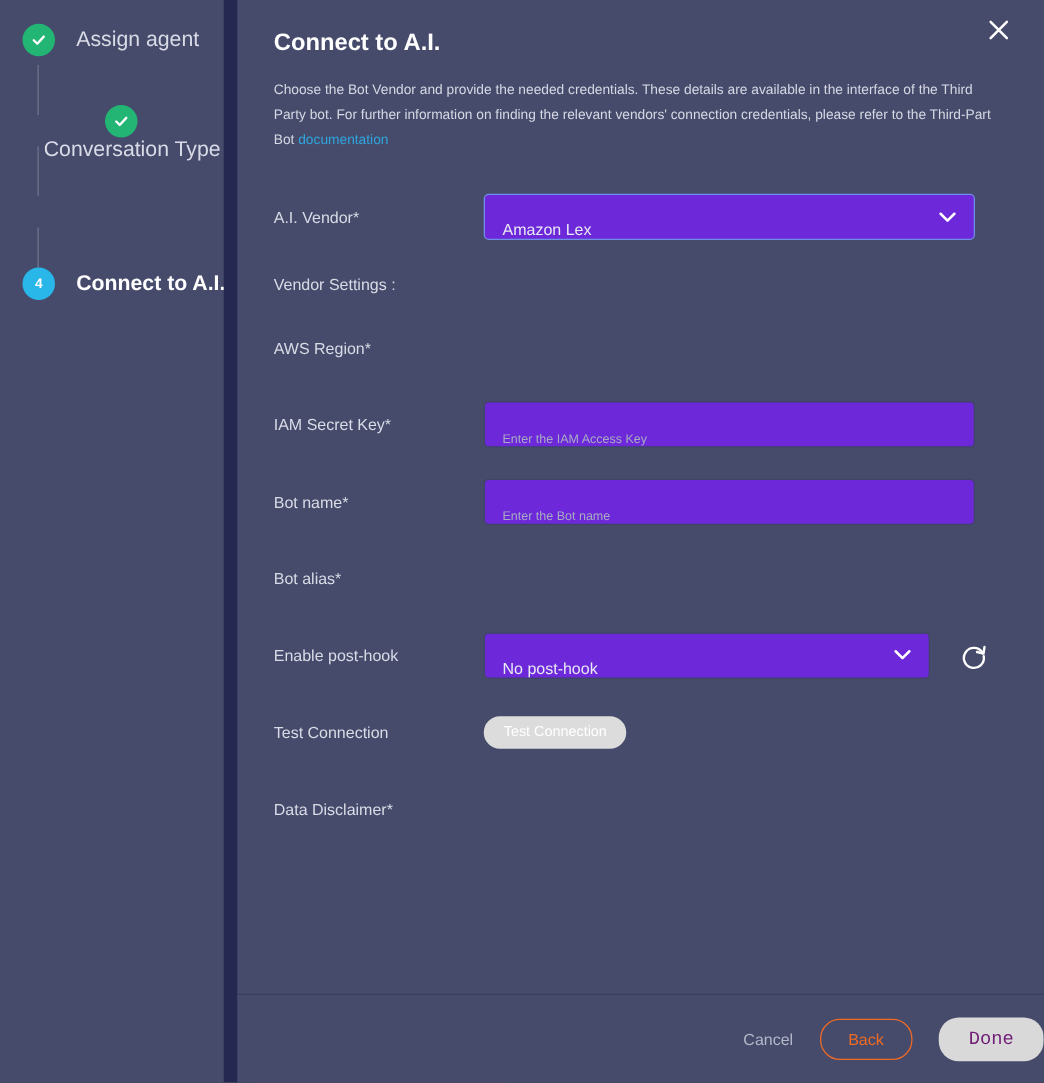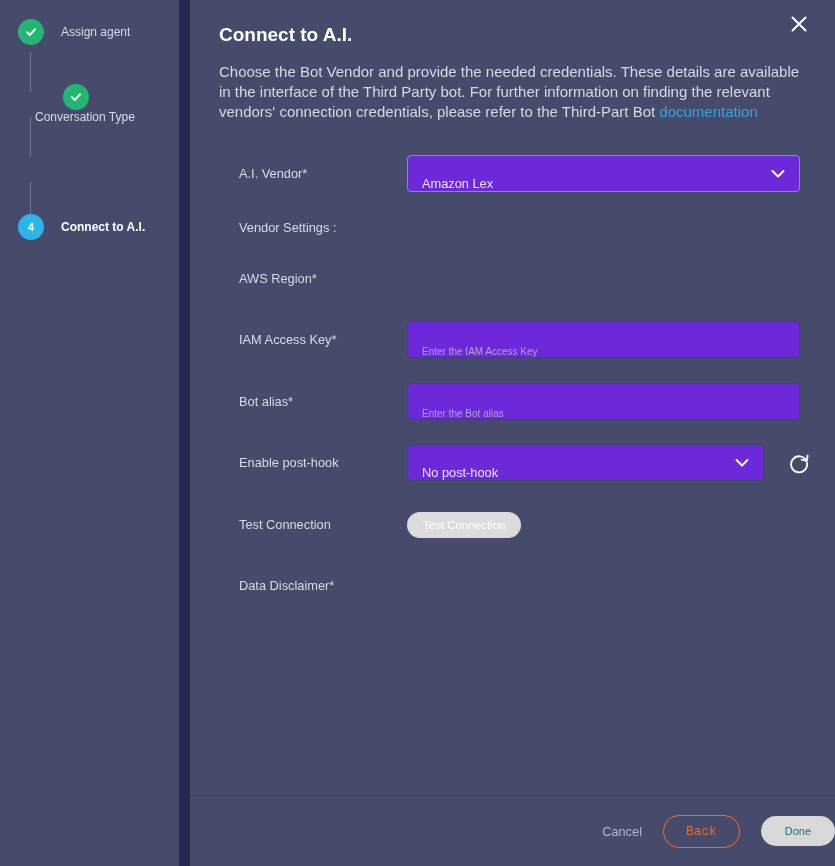--- a/index.html
+++ b/index.html
@@ -24,21 +24,21 @@
     display: flex; align-items: center; justify-content: center;
     flex: 0 0 26px;
   }
   .step-badge.done { background: #22B573; }
   .step-badge.current { background: #29B6E8; }
   .step-badge .num {
     color: #ffffff; font-size: 11px; font-weight: bold; line-height: 1;
   }
   .check-svg { display: block; }
   .step-label {
-    margin-left: 17px; font-size: 12px; color: #D9DBE6; white-space: nowrap;
+    margin-left: 17px; font-size: 17px; color: #D9DBE6; white-space: nowrap;
   }
   .step-label.active { color: #ffffff; font-weight: bold; }
   .connector {
     position: absolute; left: 30px; width: 1px; background: #70748C;
   }
 
   
   .edge-strip {
     position: absolute; left: 179px; top: 0; width: 11px; height: 866px;
     background: #252850;
@@ -53,26 +53,26 @@
     position: absolute; right: 22px; top: 10px;
     width: 28px; height: 28px; cursor: pointer;
     display: flex; align-items: center; justify-content: center;
   }
   .dialog-title {
     position: absolute; left: 29px; top: 24px;
     font-size: 19px; font-weight: bold; color: #ffffff;
   }
   .dialog-desc {
     position: absolute; left: 29px; top: 62px; width: 582px;
-    font-size: 15px; line-height: 20px; color: #D6D8E4;
+    font-size: 11px; line-height: 20px; color: #D6D8E4;
   }
   .doc-link { color: #2EA6DE; cursor: pointer; }
 
   
-  .form { position: absolute; left: 0; top: 150px; width: 554px; padding-left: 20px; }
+  .form { position: absolute; left: 0; top: 150px; width: 554px; }
   .row { position: relative; height: 61.5px; }
   .row-label {
     position: absolute; left: 29px; top: 16px;
     font-size: 12.8px; color: #D9DBE6; white-space: nowrap;
   }
   .control { position: absolute; left: 197px; top: 5px; }
 
   .select, .textinput {
     height: 37px; border-radius: 4px; background: #6d28d9;
     border: 1px solid #3F4368;
@@ -120,26 +120,26 @@
     display: flex; align-items: center; justify-content: flex-end;
     gap: 21px;
   }
   .btn-cancel {
     font-size: 12.8px; color: #B4B7C8; cursor: pointer; background: none;
     border: none; font-family: inherit;
   }
   .btn-back {
     font-size: 12.8px; color: #F06A24; background: transparent;
     border: 1.5px solid #F06A24; border-radius: 16px;
-    padding: 8px 22px; cursor: pointer; font-family: Liberation Mono, monospace;
+    padding: 8px 22px; cursor: pointer; font-family: Liberation Sans, sans-serif;
   }
   .btn-done {
-    font-size: 11px; color: #0f766e; background: #D9D9D9;
+    font-size: 15px; color: #701a75; background: #D9D9D9;
     border: none; border-radius: 16px;
-    padding: 9px 24px; cursor: pointer; font-family: Liberation Sans, sans-serif;
+    padding: 9px 24px; cursor: pointer; font-family: Liberation Mono, monospace;
   }
 </style>
 </head>
 <body>
 
 <div id="app">
 
   <div class="sidebar">
     <div class="connector" style="top:52px;height:40px;"></div>
     <div class="connector" style="top:117px;height:40px;"></div>
@@ -202,37 +202,40 @@
 
       <div class="row" style="height:43px;">
         <span class="row-label" style="top:8px;">Vendor Settings :</span>
       </div>
 
       <div class="row">
         <span class="row-label">AWS Region*</span>
       </div>
 
       <div class="row">
-        <span class="row-label">IAM Access Key*</span>
+        <span class="row-label">IAM Secret Key*</span>
         <div class="control">
           <div class="textinput wide">
             <span class="ph">Enter the IAM Access Key</span>
           </div>
         </div>
       </div>
 
 
+      <div class="row">
+        <span class="row-label">Bot name*</span>
+        <div class="control">
+          <div class="textinput wide">
+            <span class="ph">Enter the Bot name</span>
+          </div>
+        </div>
+      </div>
 
       <div class="row">
         <span class="row-label">Bot alias*</span>
-        <div class="control">
-          <div class="textinput wide">
-            <span class="ph">Enter the Bot alias</span>
-          </div>
-        </div>
       </div>
 
 
       <div class="row">
         <span class="row-label">Enable post-hook</span>
         <div class="control">
           <div class="select narrow">
             <span class="value">No post-hook</span>
             <svg class="chevron" width="14" height="9" viewBox="0 0 14 9">
               <path d="M1.5 1.5 L7 7 L12.5 1.5" fill="none" stroke="#ffffff" stroke-width="2" stroke-linecap="round" stroke-linejoin="round"></path>

